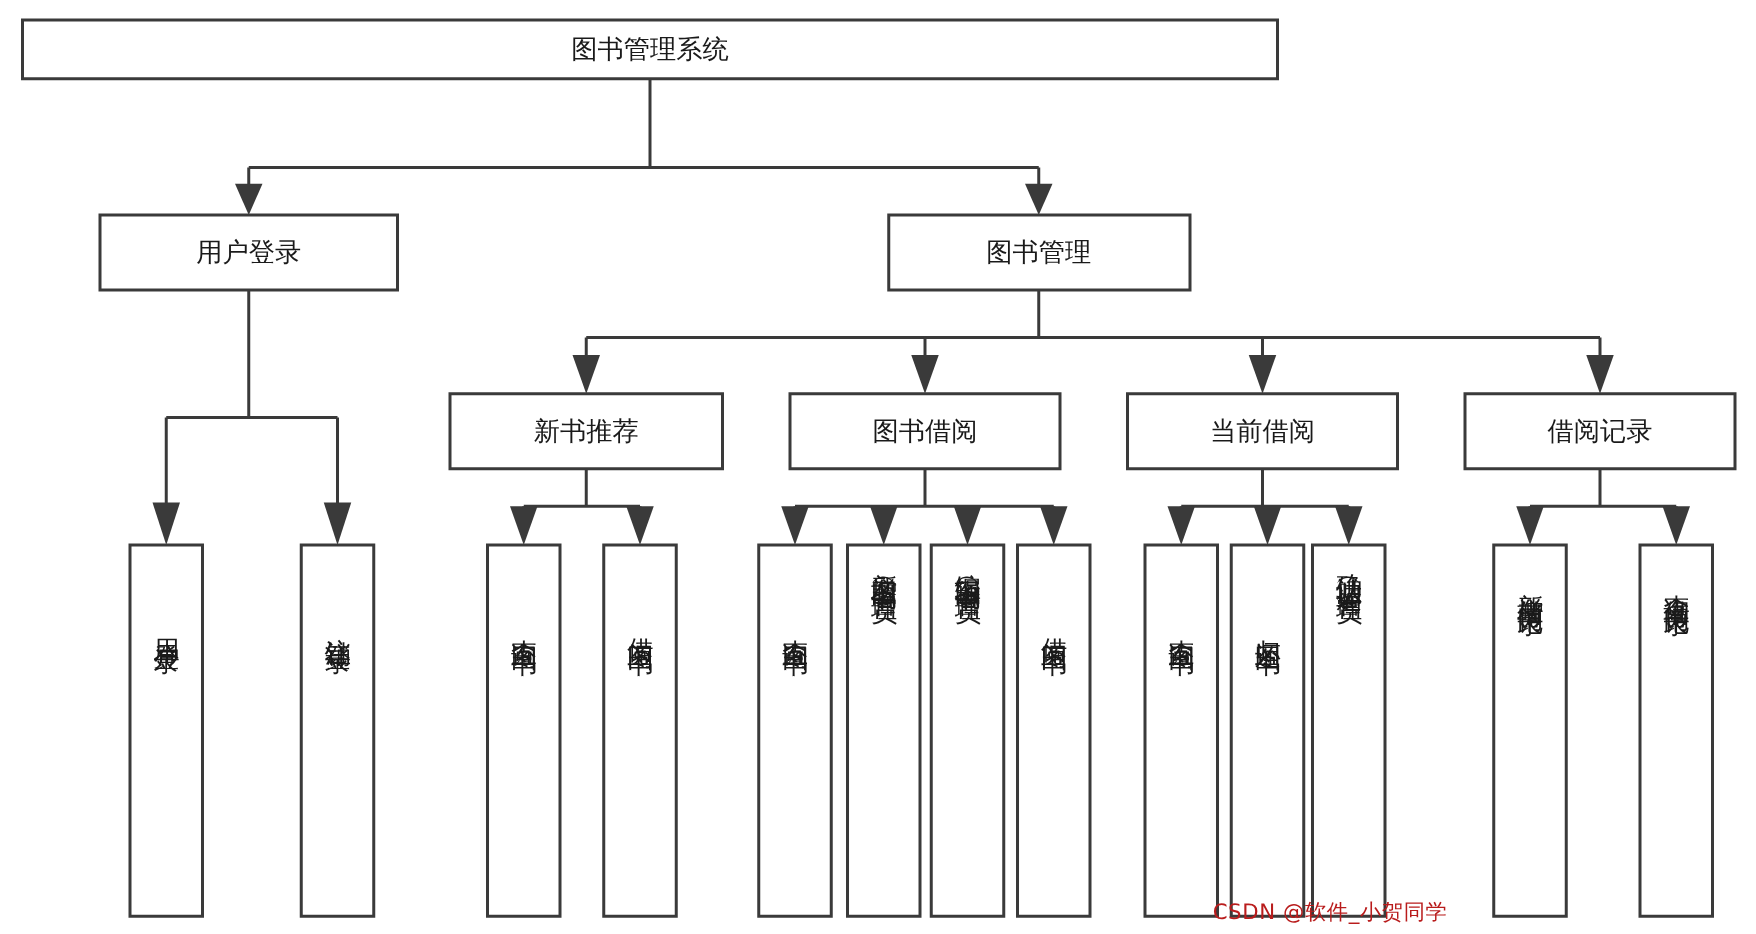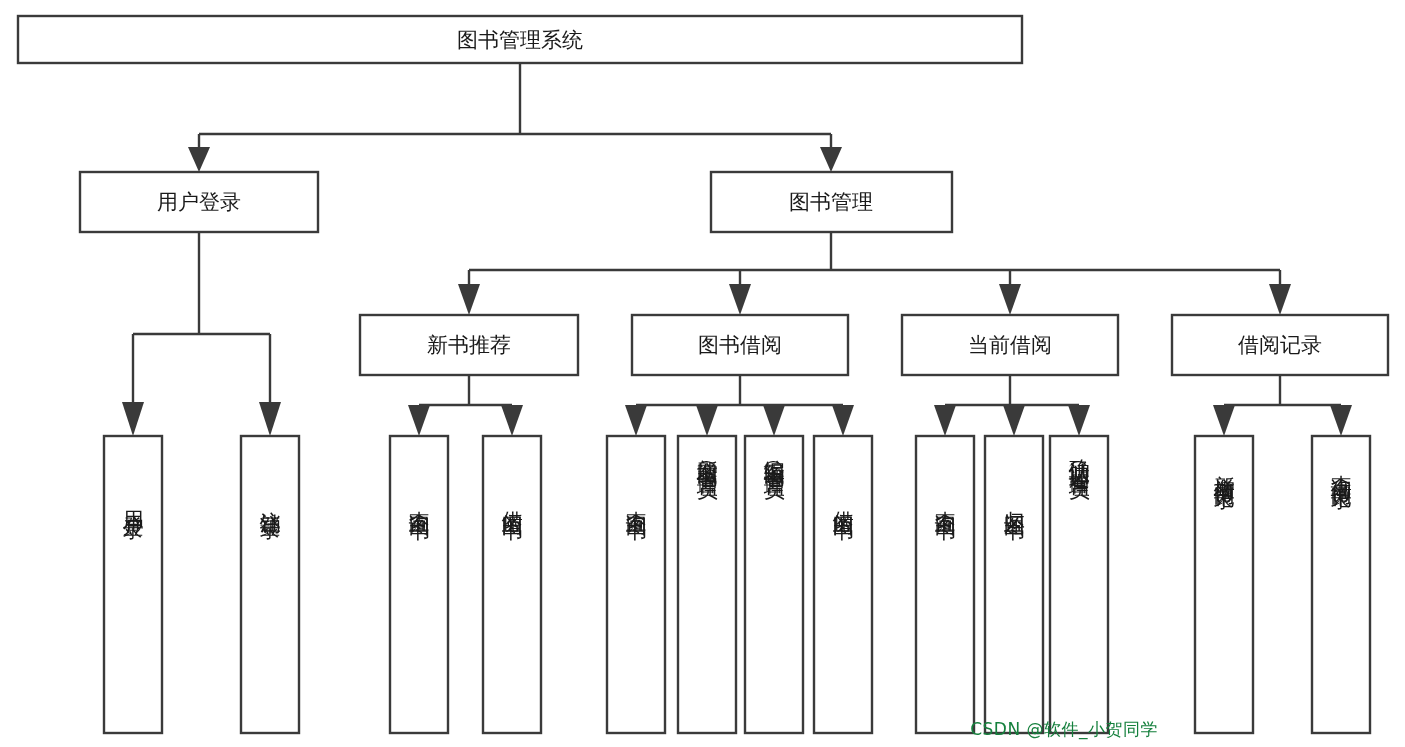--- a/index.html
+++ b/index.html
@@ -70,21 +70,21 @@
     color: #1a1a1a;
     white-space: nowrap;
     text-align: start;
   }
   .watermark {
     position: absolute;
     right: 8px;
     bottom: 6px;
     font-family: "DejaVu Sans", "Liberation Sans", sans-serif;
     font-size: 17px;
-    color: #15803d;
+    color: #b91c1c;
     letter-spacing: 0.5px;
     white-space: nowrap;
   }
 </style>
 </head>
 <body>
 
 <div id="diagram-root">
 
   <svg class="diagram-canvas" viewBox="0 0 1405 747">

